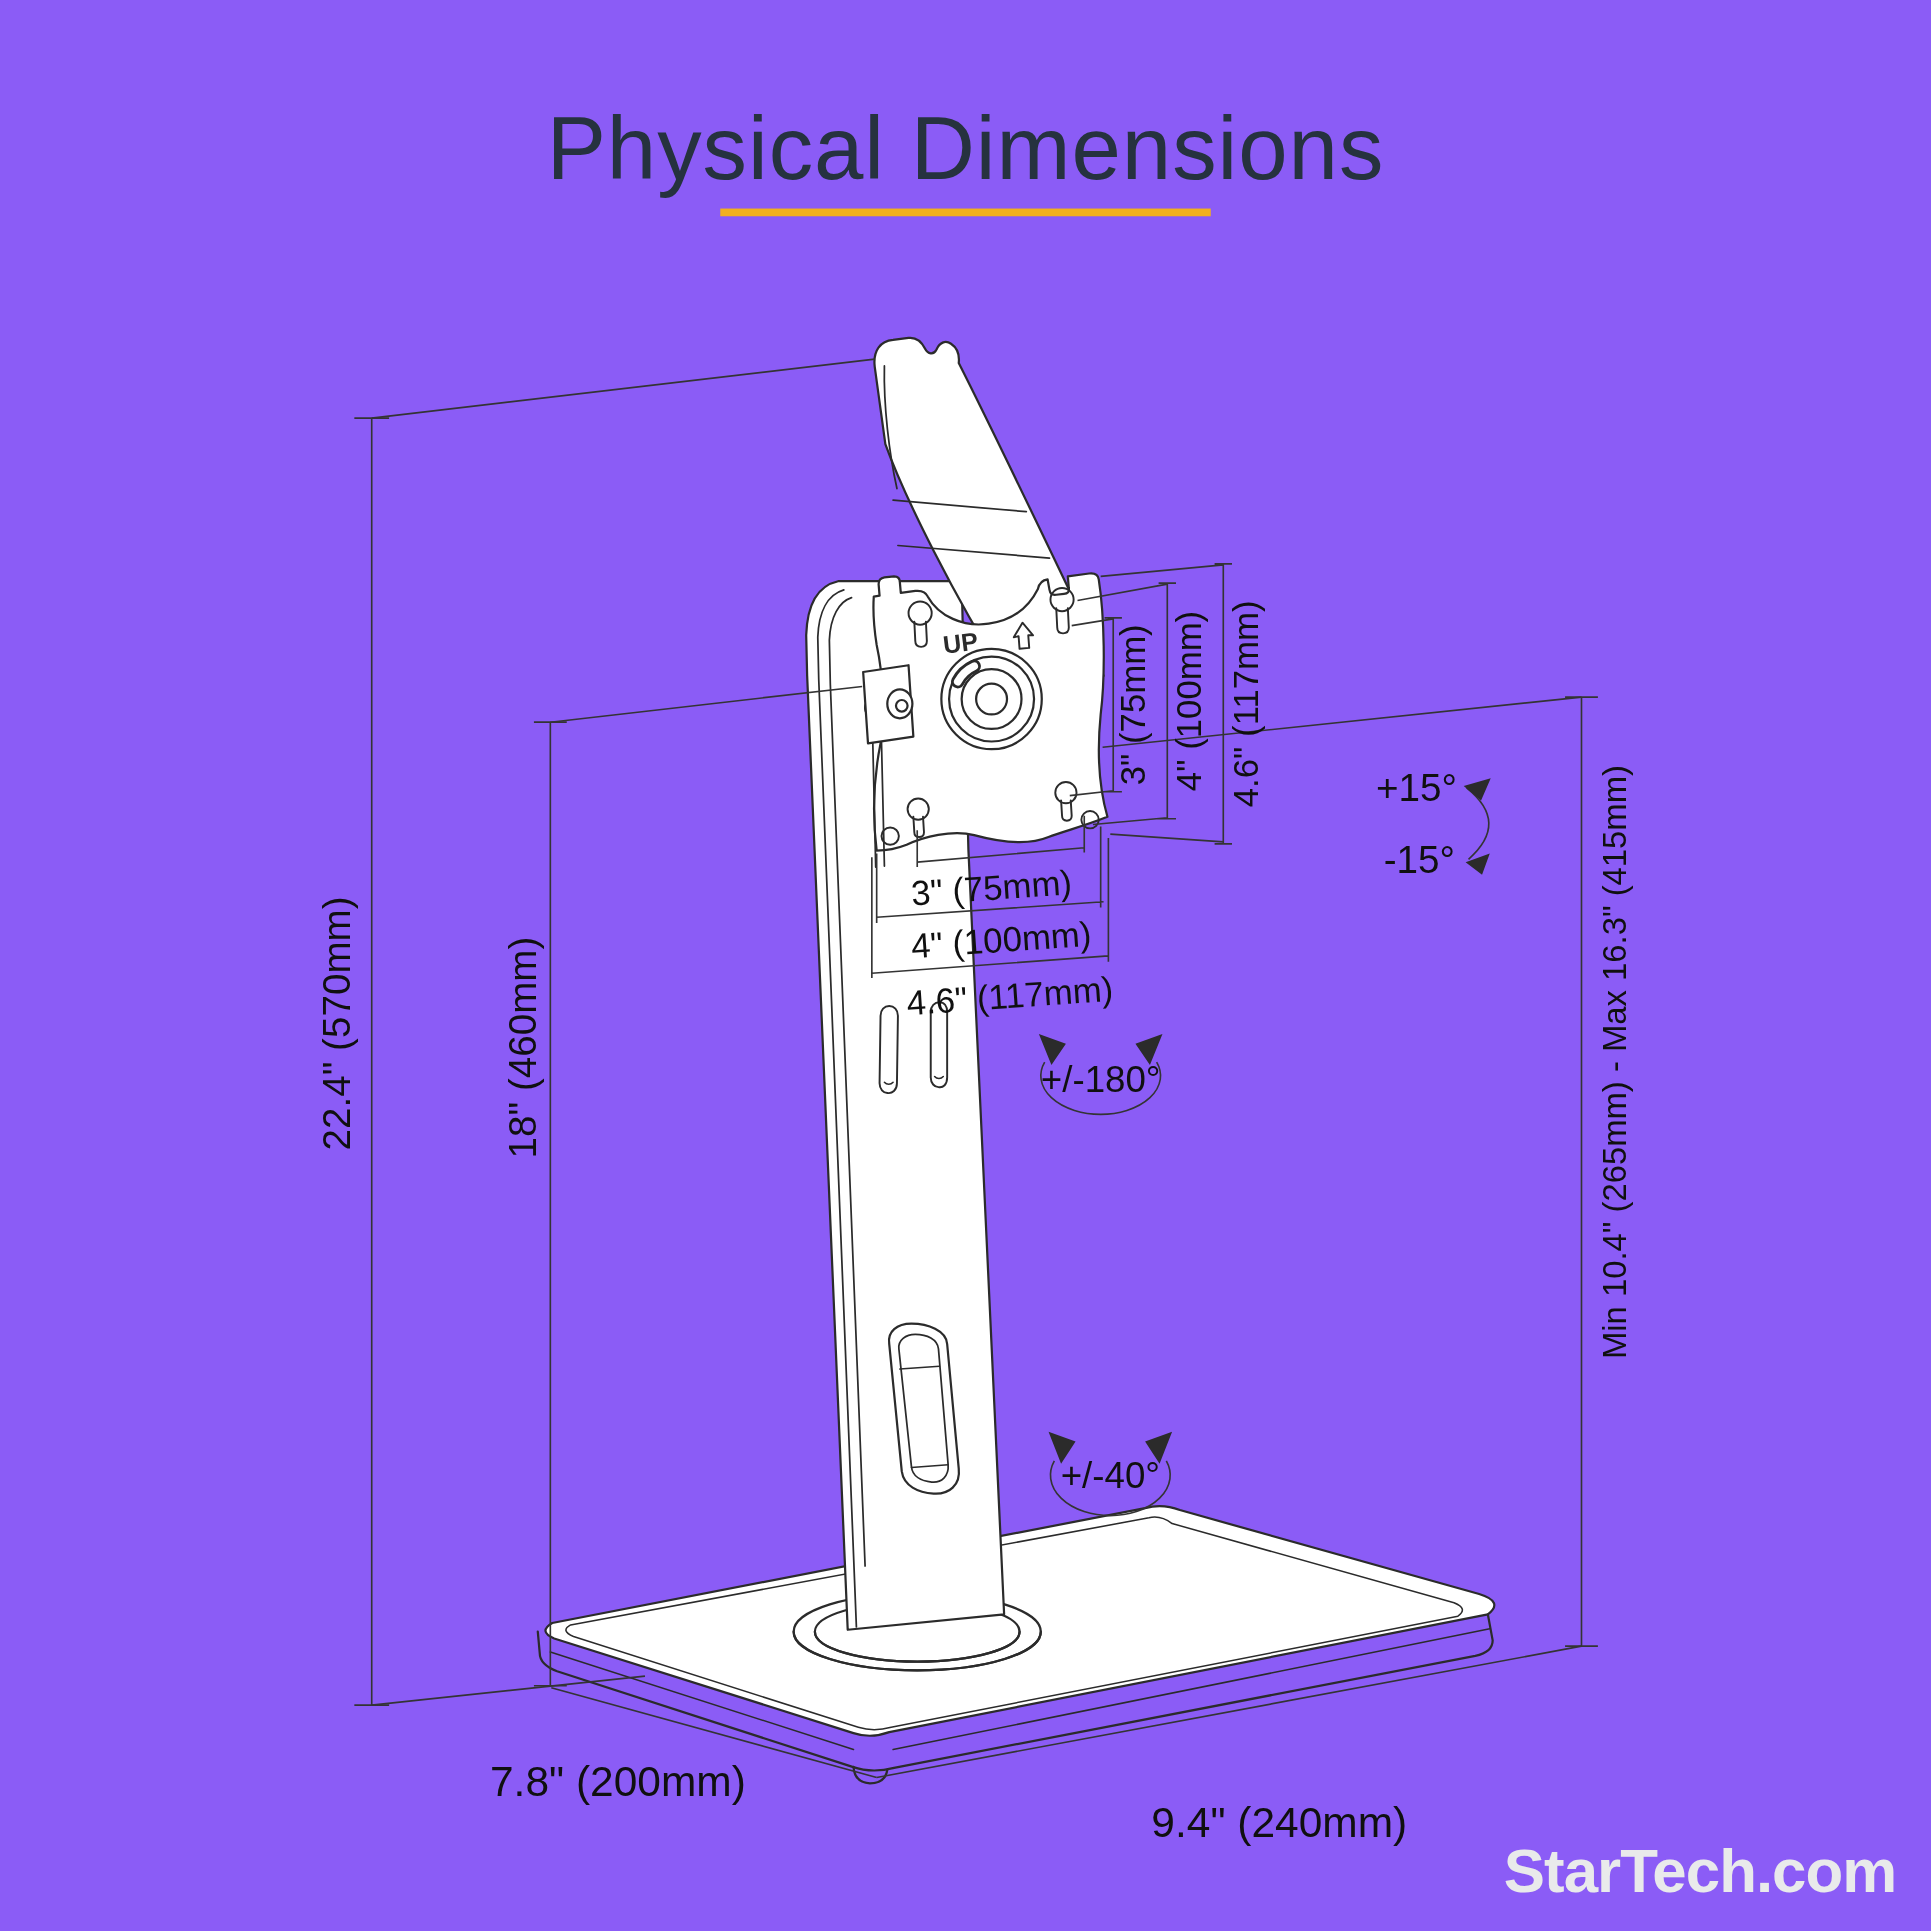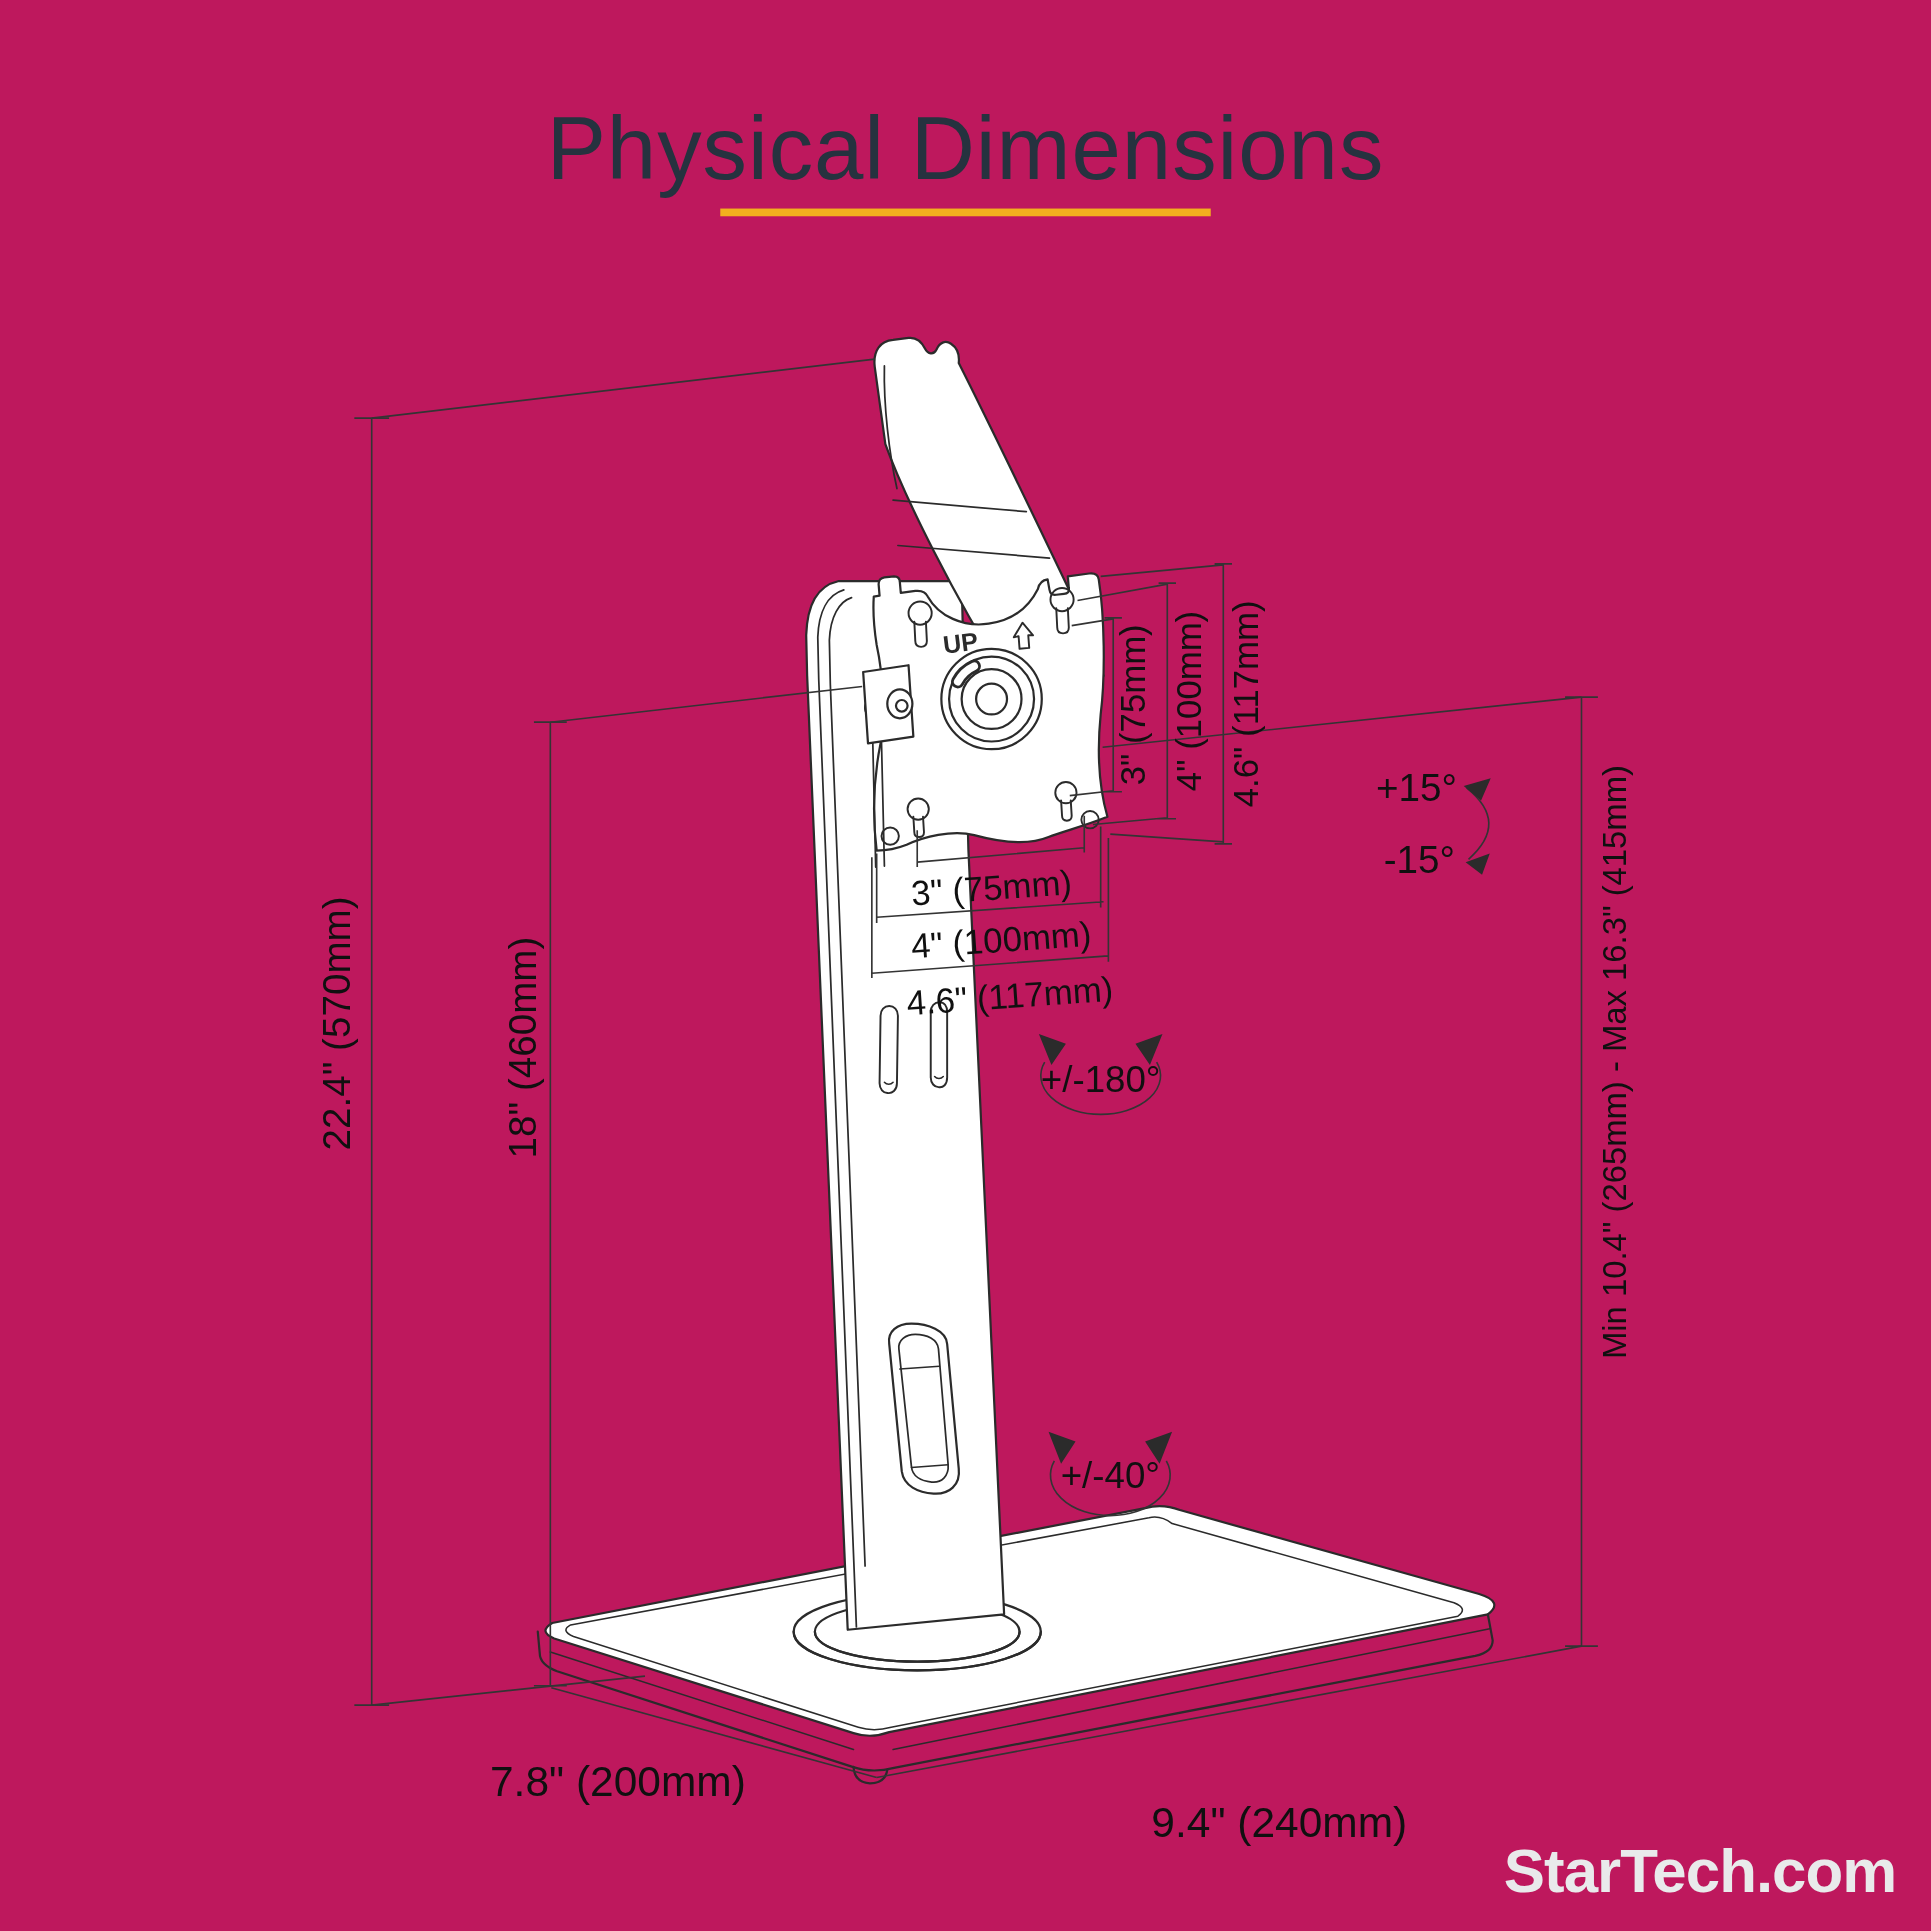--- a/index.html
+++ b/index.html
@@ -1,16 +1,16 @@
 <!DOCTYPE html>
 <html><head>
 <meta charset="utf-8">
 <style>
   html,body{margin:0;padding:0;background:#ffffff;}
-  .page{width:1931px;height:1931px;position:relative;background:#be185d;overflow:hidden;}
+  .page{width:1931px;height:1931px;position:relative;background:#8b5cf6;overflow:hidden;}
   svg{display:block;}
   text{font-family:"Liberation Sans", sans-serif;}
   .dimtext{fill:#101010;}
   .drawing path, .drawing circle, .drawing ellipse{vector-effect:none;}
 </style>
 </head>
 <body>
 
 <div class="page">
 <svg width="1931" height="1931" viewBox="0 0 2000 2000">

